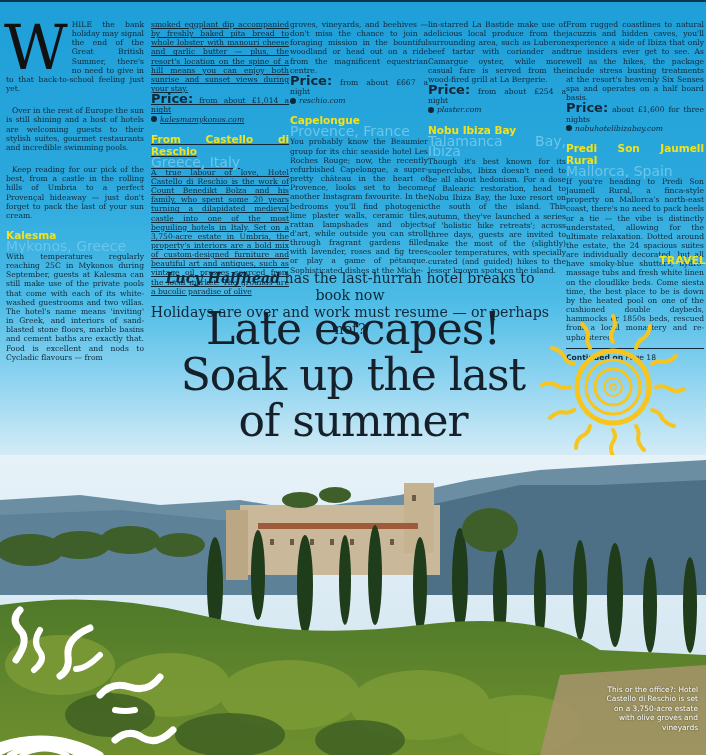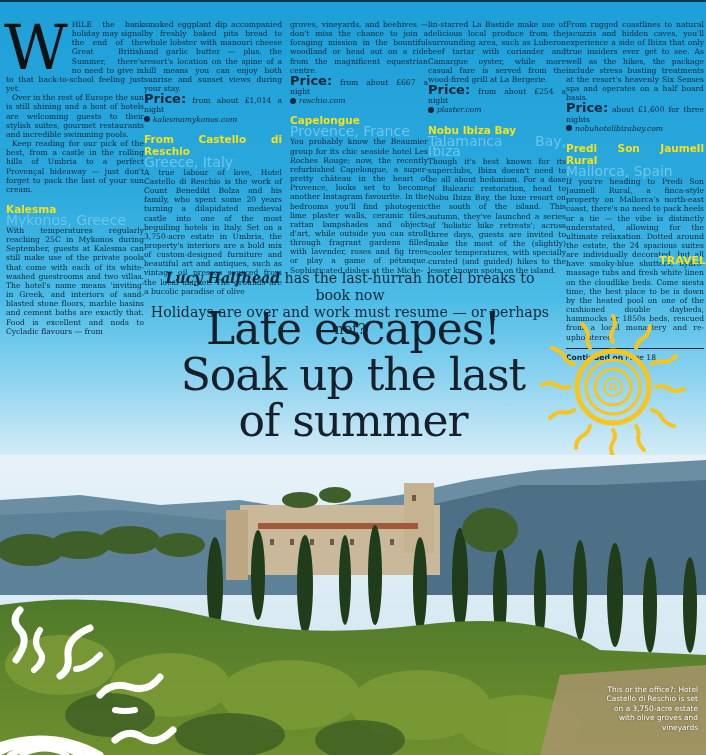--- a/index.html
+++ b/index.html
@@ -12,21 +12,21 @@
     position: absolute; inset: 0;
     background: linear-gradient(to bottom, #1e9fd8 0px, #2aa8dd 180px, #4cbce6 300px, #8fd4f0 380px, #cfeaf6 450px, #e8f3f8 480px);
   }
   .topline { position:absolute; left:0; top:0; width:706px; height:2px; background:#0d3550; }
   .col {
     position: absolute; top: 0; width: 138px;
     font-size: 7.6px; line-height: 9.15px; color: #10283a;
     text-align: justify; hyphens: auto;
   }
   .col p { margin: 0; }
-  .col p.indent { text-indent: 6px; }
+  .col p.indent { text-indent: 6px; margin-top: 13px; }
   .dropcap {
     float: left; font-size: 62px; line-height: 48px; margin: 4px 4px 0 -2px;
     font-family: "DejaVu Serif", serif; color: #111; font-weight: normal;
   }
   .hotel-name {
     font-family: "DejaVu Sans", sans-serif; font-weight: bold;
     color: #f3e21b; font-size: 10.5px; line-height: 12px; margin-top: 9px;
   }
   .hotel-loc {
     font-family: "DejaVu Sans", sans-serif;
@@ -75,21 +75,21 @@
 
   <div class="col" style="left:6px; top:20px;">
     <p><span class="dropcap">W</span><span>HILE the bank holiday may signal the end of the Great British Summer, there's no need to give in to that back-to-school feeling just yet.</span></p>
     <p class="indent">Over in the rest of Europe the sun is still shining and a host of hotels are welcoming guests to their stylish suites, gourmet restaurants and incredible swimming pools.</p>
     <p class="indent">Keep reading for our pick of the best, from a castle in the rolling hills of Umbria to a perfect Provençal hideaway — just don't forget to pack the last of your sun cream.</p>
     <div class="hotel-name">Kalesma</div>
     <div class="hotel-loc">Mykonos, Greece</div>
     <p>With temperatures regularly reaching 25C in Mykonos during September, guests at Kalesma can still make use of the private pools that come with each of its white-washed guestrooms and two villas. The hotel's name means 'inviting' in Greek, and interiors of sand-blasted stone floors, marble basins and cement baths are exactly that. Food is excellent and nods to Cycladic flavours — from</p>
   </div>
 
-  <div class="col" style="left:144px; top:20px;">
+  <div class="col" style="left:151px; top:20px;text-decoration:underline;">
     <p>smoked eggplant dip accompanied by freshly baked pita bread to whole lobster with manouri cheese and garlic butter — plus, the resort's location on the spine of a hill means you can enjoy both sunrise and sunset views during your stay.</p>
     <div class="price"><b>Price:</b><span> from about £1,014 a night</span></div>
     <div class="web"><span class="dot"></span><span>kalesmamykonos.com</span></div>
     <div class="hotel-name">From Castello di Reschio</div>
     <div class="hotel-loc">Greece, Italy</div>
     <p>A true labour of love, Hotel Castello di Reschio is the work of Count Benedikt Bolza and his family, who spent some 20 years turning a dilapidated medieval castle into one of the most beguiling hotels in Italy. Set on a 3,750-acre estate in Umbria, the property's interiors are a bold mix of custom-designed furniture and beautiful art and antiques, such as vintage oil presses sourced from the local market. The grounds are a bucolic paradise of olive</p>
   </div>
 
   <div class="col" style="left:290px; top:20px;">
     <p>groves, vineyards, and beehives — don't miss the chance to join a foraging mission in the bountiful woodland or head out on a ride from the magnificent equestrian centre.</p>

